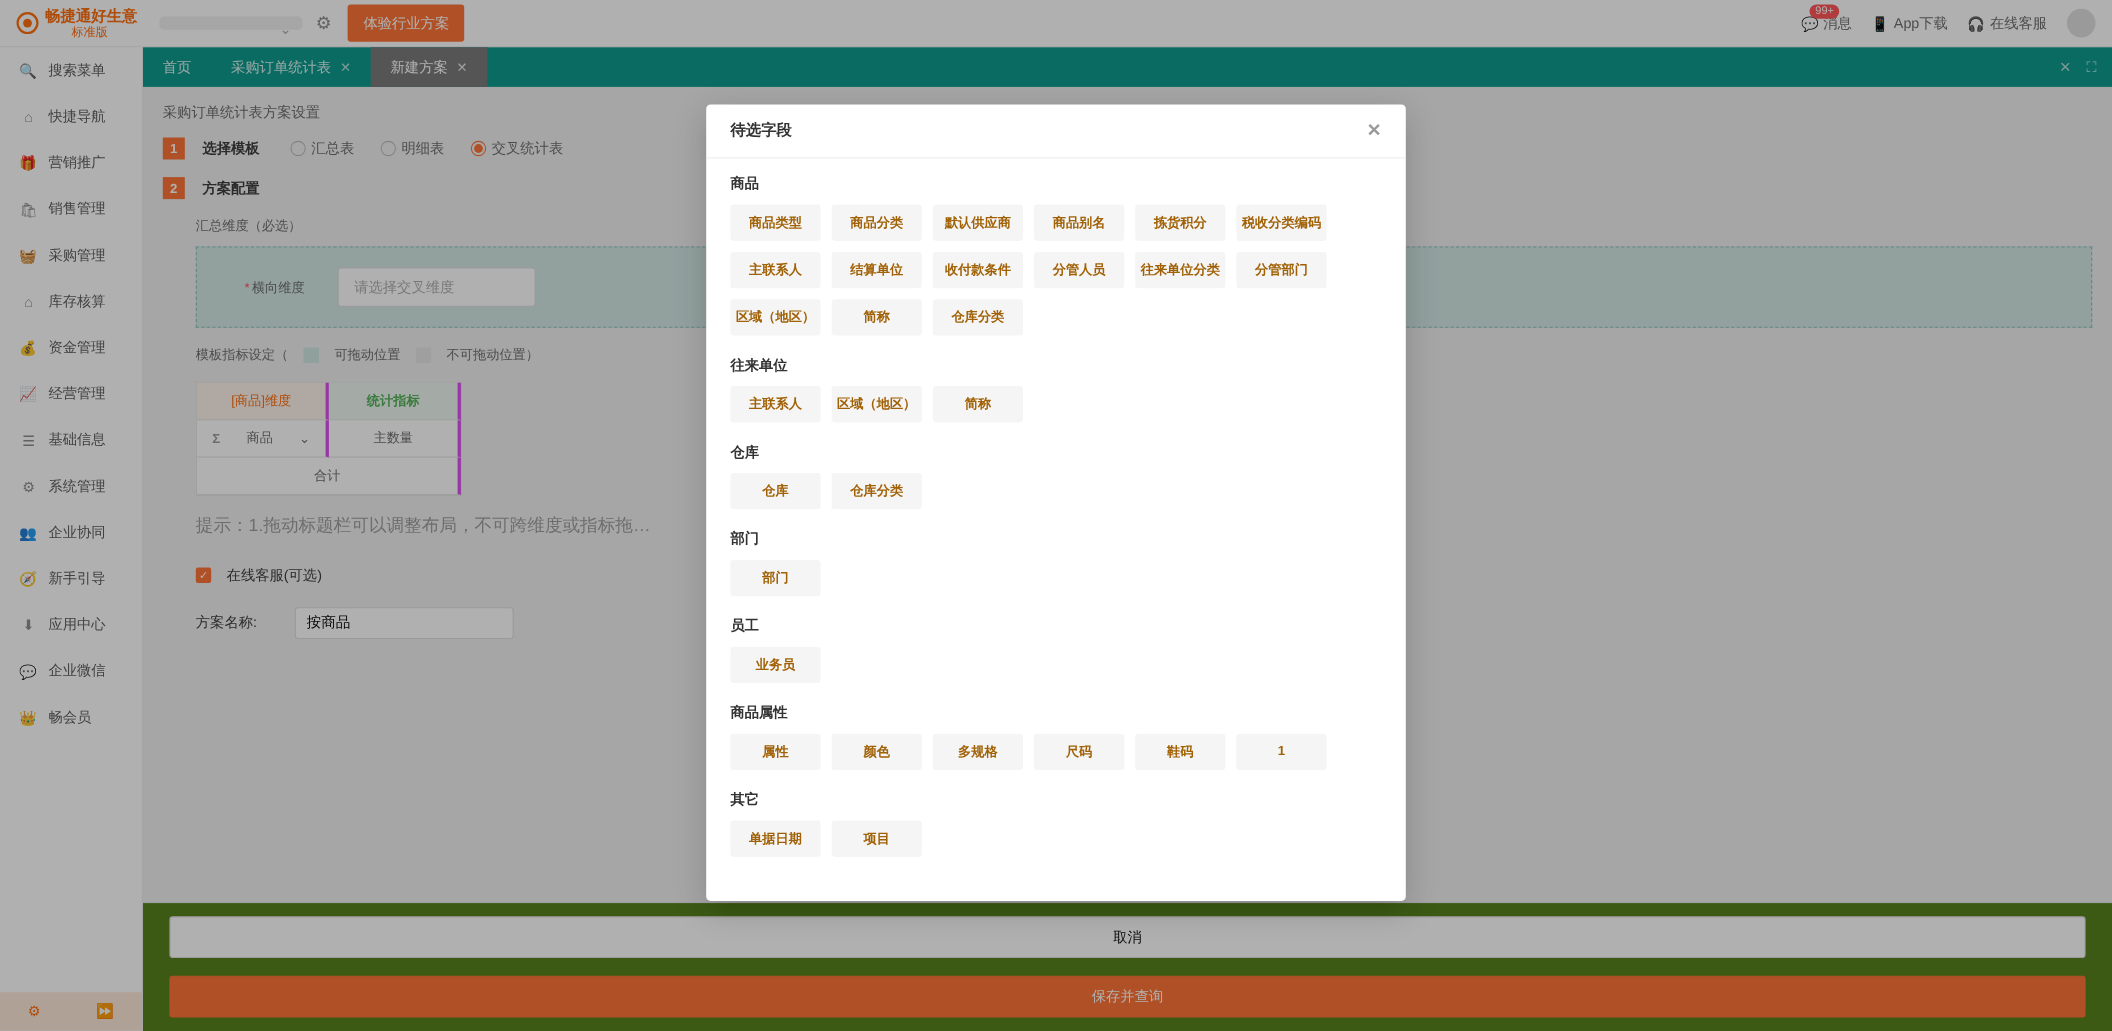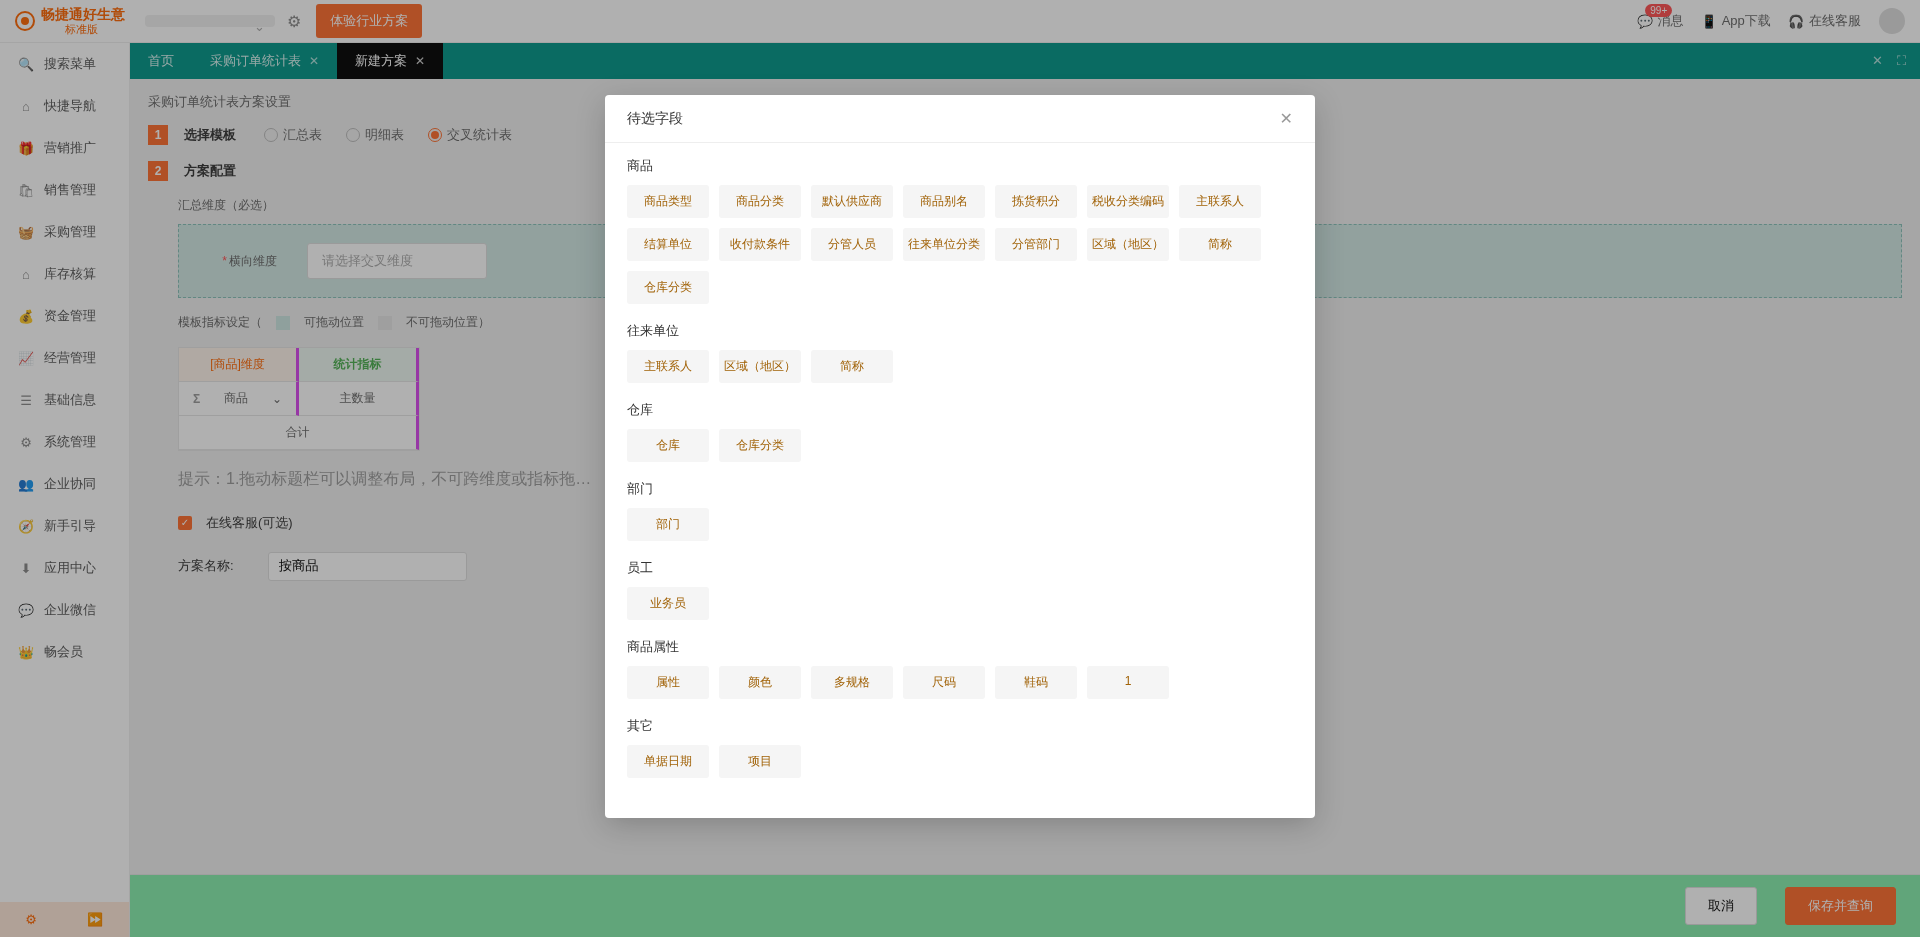--- a/index.html
+++ b/index.html
@@ -27,21 +27,21 @@
 .sidebar { width: 130px; background: #fff; border-right: 1px solid #eee; display: flex; flex-direction: column; }
 .sidebar-item { display: flex; align-items: center; gap: 10px; padding: 12px 18px; color: #555; cursor: pointer; font-size: 13px; }
 .sidebar-icon { width: 16px; height: 16px; display: inline-flex; align-items: center; justify-content: center; color: #888; }
 .sidebar-footer { margin-top: auto; background: #ffe9d9; display: flex; justify-content: space-around; padding: 10px 0; }
 .sidebar-footer span { color: #f60; cursor: pointer; }
 
 
 .main { flex: 1; display: flex; flex-direction: column; background: #f0f0f0; }
 .tabs { background: #009688; display: flex; align-items: center; height: 36px; }
 .tab { padding: 0 18px; height: 100%; display: flex; align-items: center; color: #d9f3f0; cursor: pointer; font-size: 13px; gap: 8px; }
-.tab.active { background: #000000; color: #fff; }
+.tab.active { background: #737373; color: #fff; }
 .tab .close { font-size: 12px; opacity: 0.8; }
 .tab-controls { margin-left: auto; display: flex; gap: 6px; padding-right: 10px; color: #b2dfdb; }
 .tab-controls span { cursor: pointer; padding: 4px; }
 
 .content { flex: 1; padding: 14px 18px; overflow: auto; position: relative; }
 .page-title { color: #666; font-size: 13px; margin-bottom: 14px; }
 
 .step-row { display: flex; align-items: center; gap: 16px; margin-bottom: 16px; }
 .step-num { background: #ff6c2b; color: #fff; width: 20px; height: 20px; display: inline-flex; align-items: center; justify-content: center; font-size: 12px; font-weight: bold; }
 .step-label { font-weight: bold; color: #333; font-size: 13px; }
@@ -76,27 +76,27 @@
 .grid-cell.th2 { background: #edf7f1; color: #4caf50; font-weight: bold; }
 .grid-select { display: flex; align-items: center; justify-content: space-between; }
 .sigma { font-weight: bold; color: #999; }
 
 .hints { color: #999; font-size: 16px; margin-top: 14px; line-height: 1.8; }
 
 .save-row { margin-top: 20px; display: flex; align-items: center; gap: 14px; }
 .checkbox { width: 14px; height: 14px; background: #ff6c2b; border-radius: 2px; color: #fff; display: inline-flex; align-items: center; justify-content: center; font-size: 10px; }
 .text-input { border: 1px solid #ddd; padding: 6px 10px; border-radius: 3px; min-width: 160px; margin-left: 20px; }
 
-.footer-bar { position: fixed; bottom: 0; left: 130px; right: 0; background: #86efac; border-top: 1px solid #e5e5e5; padding: 12px 24px; display: flex; justify-content: flex-end; gap: 28px; z-index: 5; }
+.footer-bar { position: fixed; bottom: 0; left: 130px; right: 0; background: #4d7c0f; border-top: 1px solid #e5e5e5; padding: 12px 24px; display: flex; justify-content: flex-end; gap: 16px; z-index: 5; flex-direction: column; }
 .btn { padding: 9px 22px; border-radius: 3px; cursor: pointer; font-size: 13px; border: 1px solid #ddd; background: #fff; }
 .btn.primary { background: #ff6c2b; color: #fff; border-color: #ff6c2b; }
 
 
 .overlay { position: fixed; inset: 0; background: rgba(30,30,30,0.35); z-index: 50; display: flex; align-items: flex-start; justify-content: center; padding-top: 95px; }
-.modal { background: #fff; width: 710px; border-radius: 4px; box-shadow: 0 8px 30px rgba(0,0,0,0.2); max-height: 80vh; overflow: auto; }
+.modal { background: #fff; width: 636px; border-radius: 4px; box-shadow: 0 8px 30px rgba(0,0,0,0.2); max-height: 80vh; overflow: auto; font-weight: bold; }
 .modal-header { display: flex; justify-content: space-between; align-items: center; padding: 14px 22px; border-bottom: 1px solid #eee; }
 .modal-title { font-size: 14px; color: #333; }
 .modal-close { cursor: pointer; color: #999; font-size: 16px; }
 .modal-body { padding: 14px 22px 22px; }
 .field-group { margin-bottom: 18px; }
 .field-group-title { font-size: 13px; color: #333; margin-bottom: 10px; }
 .field-chips { display: flex; flex-wrap: wrap; gap: 10px; }
 .field-chip { background: #f5f5f5; padding: 8px 0; width: 82px; text-align: center; border-radius: 3px; font-size: 12px; color: #a16207; cursor: pointer; }
 </style>
 </head>

